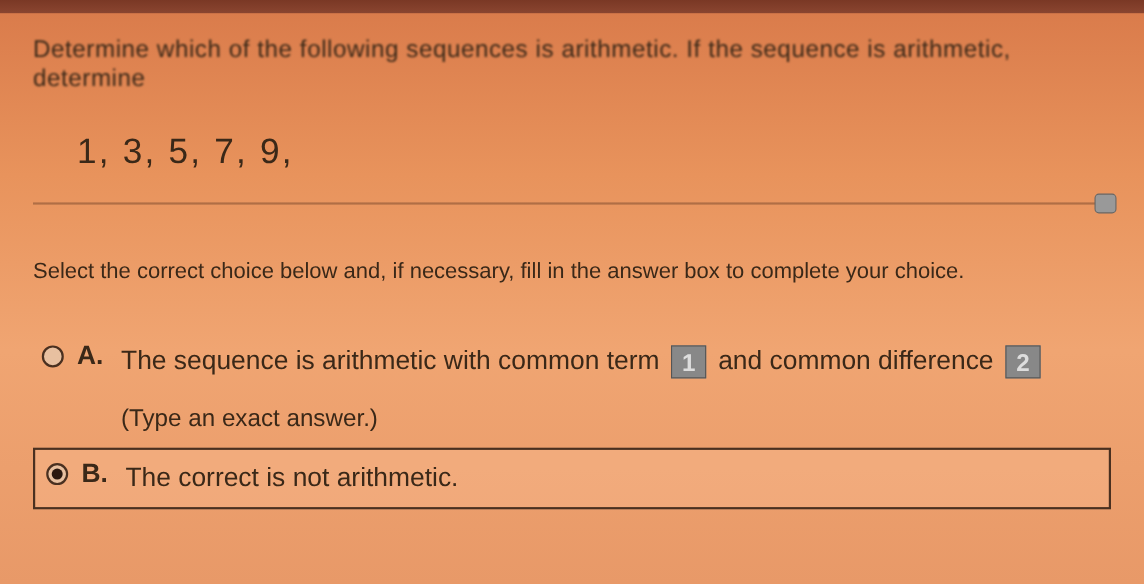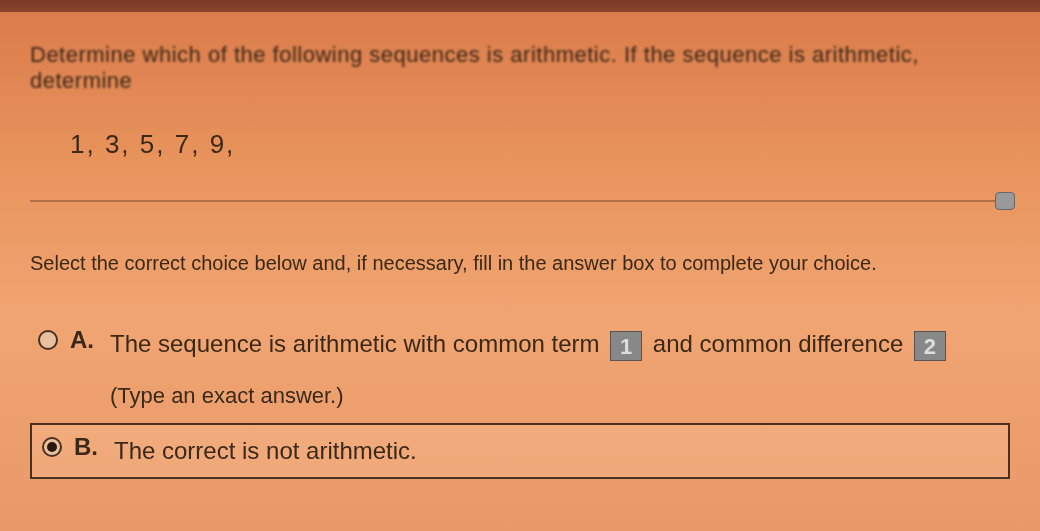--- a/index.html
+++ b/index.html
@@ -14,36 +14,36 @@
       font-family: Arial, sans-serif;
       overflow: hidden;
       position: relative;
     }
     .top-bar {
       background: linear-gradient(180deg, #7a3825 0%, #8a4530 100%);
       height: 12px;
       width: 100%;
     }
     .content {
-      padding: 30px 30px;
+      padding: 20px 30px;
     }
     .question-text {
       color: #3a2818;
       font-size: 22px;
       font-weight: 500;
       margin-bottom: 35px;
       filter: blur(0.8px);
       letter-spacing: 0.5px;
     }
     .sequence {
       color: #3a2818;
-      font-size: 26px;
+      font-size: 32px;
       font-weight: 500;
       margin-left: 40px;
-      margin-bottom: 40px;
+      margin-bottom: 28px;
       filter: blur(0.6px);
       letter-spacing: 2px;
     }
     .divider {
       height: 2px;
       background: rgba(90, 50, 30, 0.4);
       margin: 10px 0 50px 0;
       position: relative;
     }
     .divider-knob {

